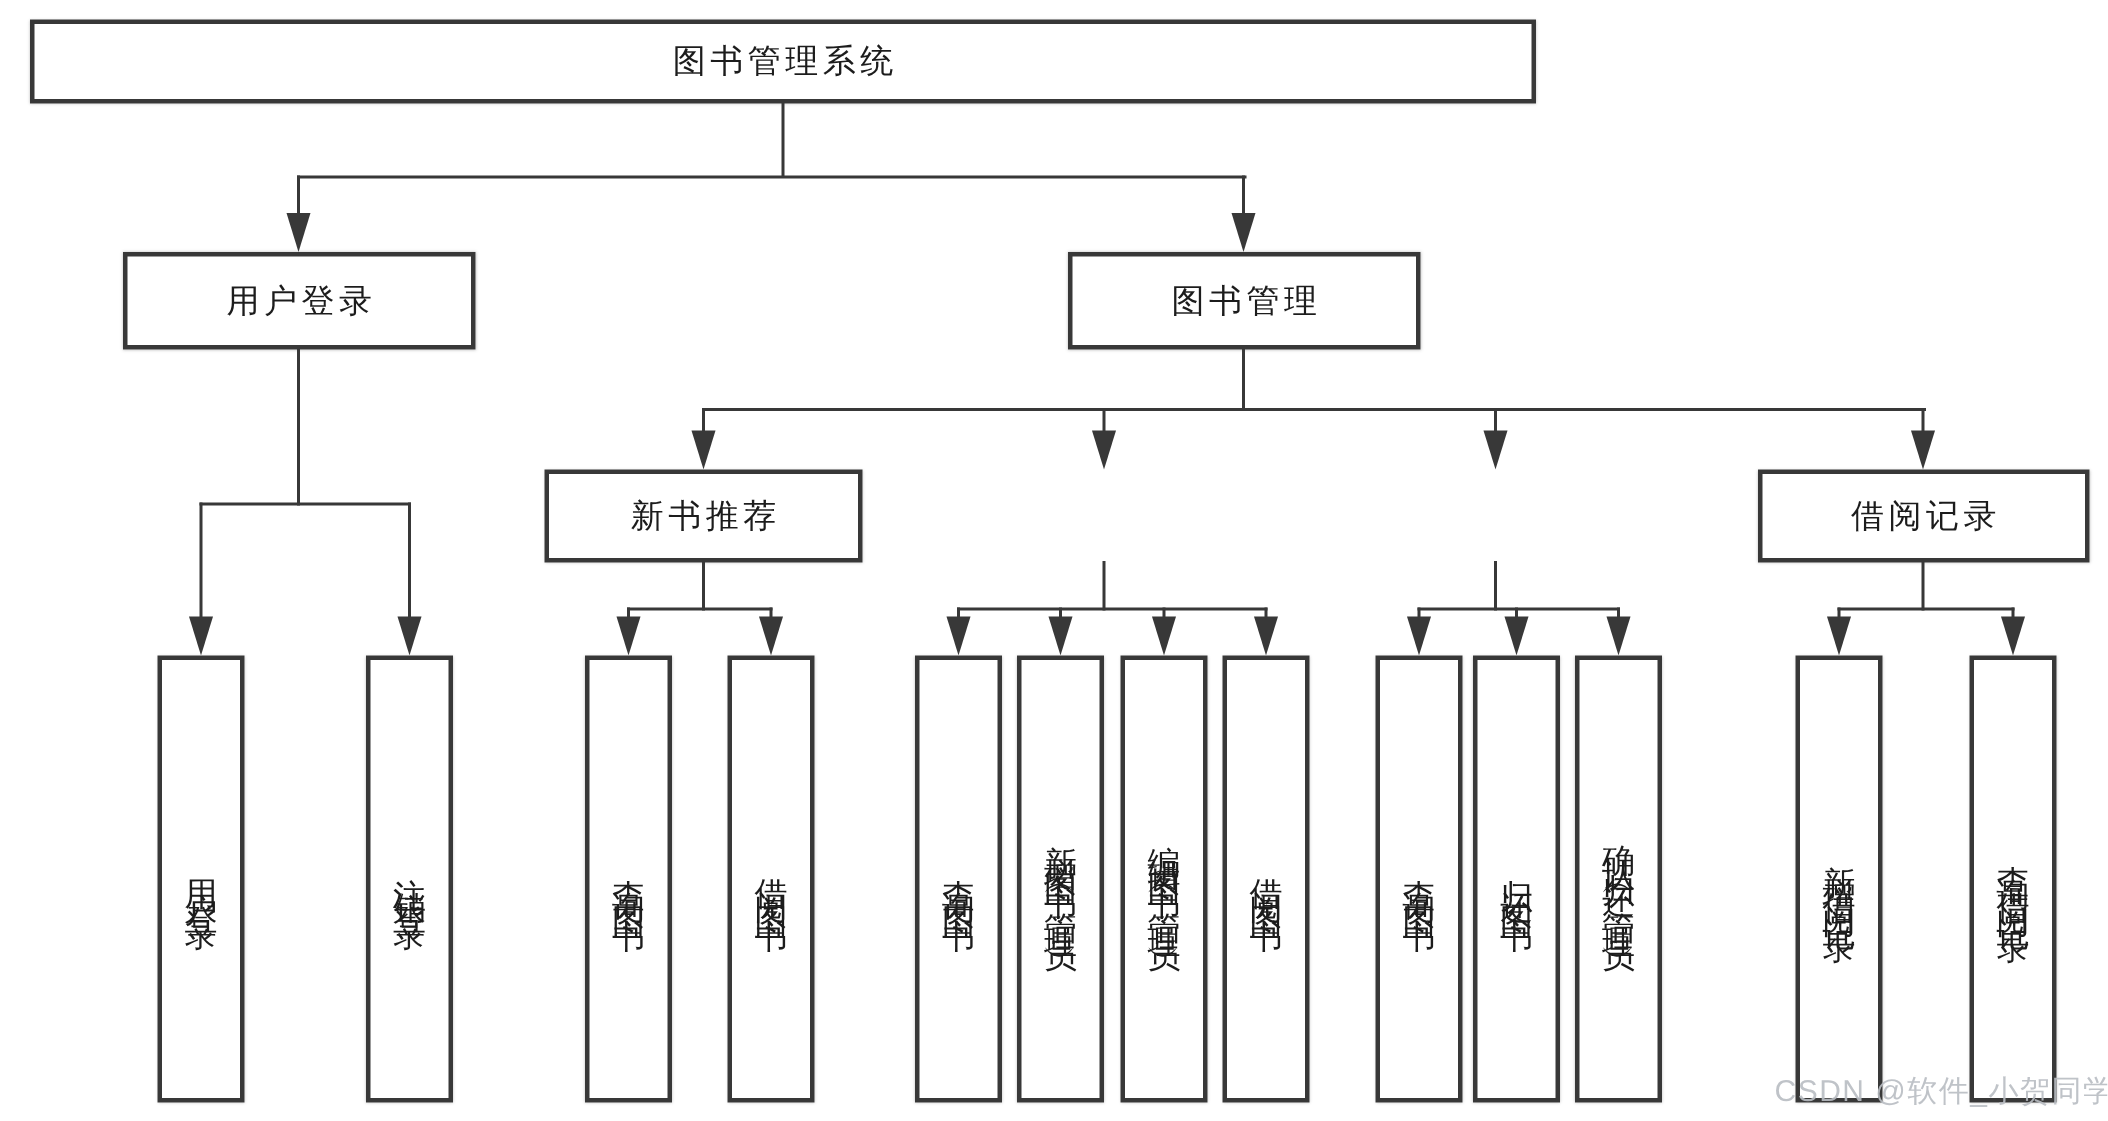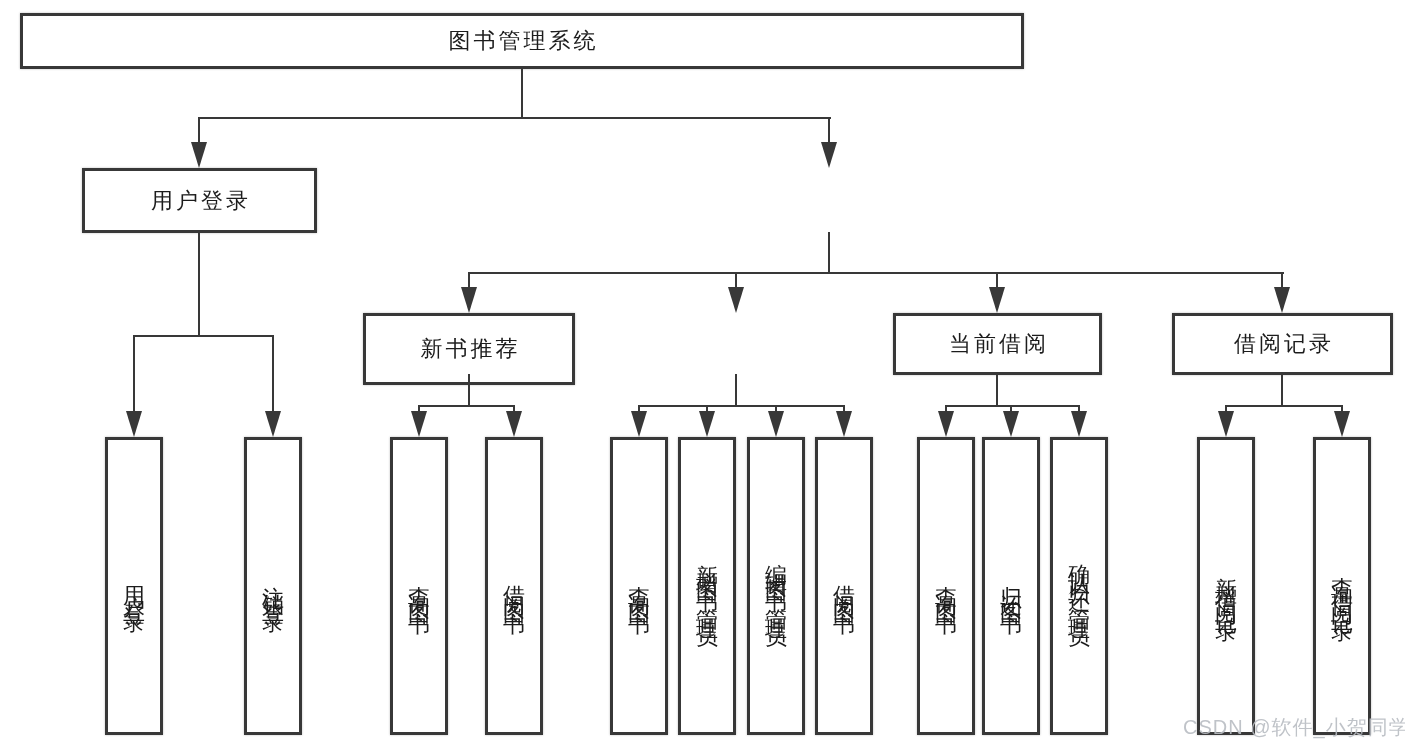--- a/index.html
+++ b/index.html
@@ -44,41 +44,41 @@
   <div class="box h" style="left:20px;top:13px;width:1004px;height:56px">图书管理系统</div>
 
   <i class="ln vl" style="left:521px;top:67px;height:51px"></i>
   <i class="ln hl" style="left:198px;top:117px;width:633px"></i>
   <i class="ln vl" style="left:198px;top:117px;height:27px"></i>
   <i class="arrow" style="left:191px;top:142px"></i>
   <i class="ln vl" style="left:828px;top:117px;height:27px"></i>
   <i class="arrow" style="left:821px;top:142px"></i>
 
   <div class="box h" style="left:82px;top:168px;width:235px;height:65px">用户登录</div>
+  <div class="box h" style="left:712px;top:168px;width:235px;height:65px">图书管理</div>
 
   <i class="ln vl" style="left:198px;top:232px;height:105px"></i>
   <i class="ln hl" style="left:133px;top:335px;width:141px"></i>
   <i class="ln vl" style="left:133px;top:335px;height:78px"></i>
   <i class="arrow" style="left:126px;top:411px"></i>
   <i class="ln vl" style="left:272px;top:335px;height:78px"></i>
   <i class="arrow" style="left:265px;top:411px"></i>
 
   <i class="ln vl" style="left:828px;top:232px;height:42px"></i>
   <i class="ln hl" style="left:468px;top:272px;width:816px"></i>
   <i class="ln vl" style="left:468px;top:272px;height:17px"></i>
   <i class="arrow" style="left:461px;top:287px"></i>
   <i class="ln vl" style="left:735px;top:272px;height:17px"></i>
   <i class="arrow" style="left:728px;top:287px"></i>
   <i class="ln vl" style="left:996px;top:272px;height:17px"></i>
   <i class="arrow" style="left:989px;top:287px"></i>
   <i class="ln vl" style="left:1281px;top:272px;height:17px"></i>
   <i class="arrow" style="left:1274px;top:287px"></i>
 
-  <div class="box h" style="left:363px;top:313px;width:212px;height:72px">新书推荐</div>
-  <div class="box h" style="left:893px;top:313px;width:209px;height:62px">当前借阅</div>
+  <div class="box h" style="left:363px;top:313px;width:212px;height:62px">新书推荐</div>
   <div class="box h" style="left:1172px;top:313px;width:221px;height:62px">借阅记录</div>
 
   <i class="ln vl" style="left:468px;top:374px;height:33px"></i>
   <i class="ln hl" style="left:418px;top:405px;width:97px"></i>
   <i class="ln vl" style="left:418px;top:405px;height:8px"></i>
   <i class="arrow" style="left:411px;top:411px"></i>
   <i class="ln vl" style="left:513px;top:405px;height:8px"></i>
   <i class="arrow" style="left:506px;top:411px"></i>
 
   <i class="ln vl" style="left:735px;top:374px;height:33px"></i>

